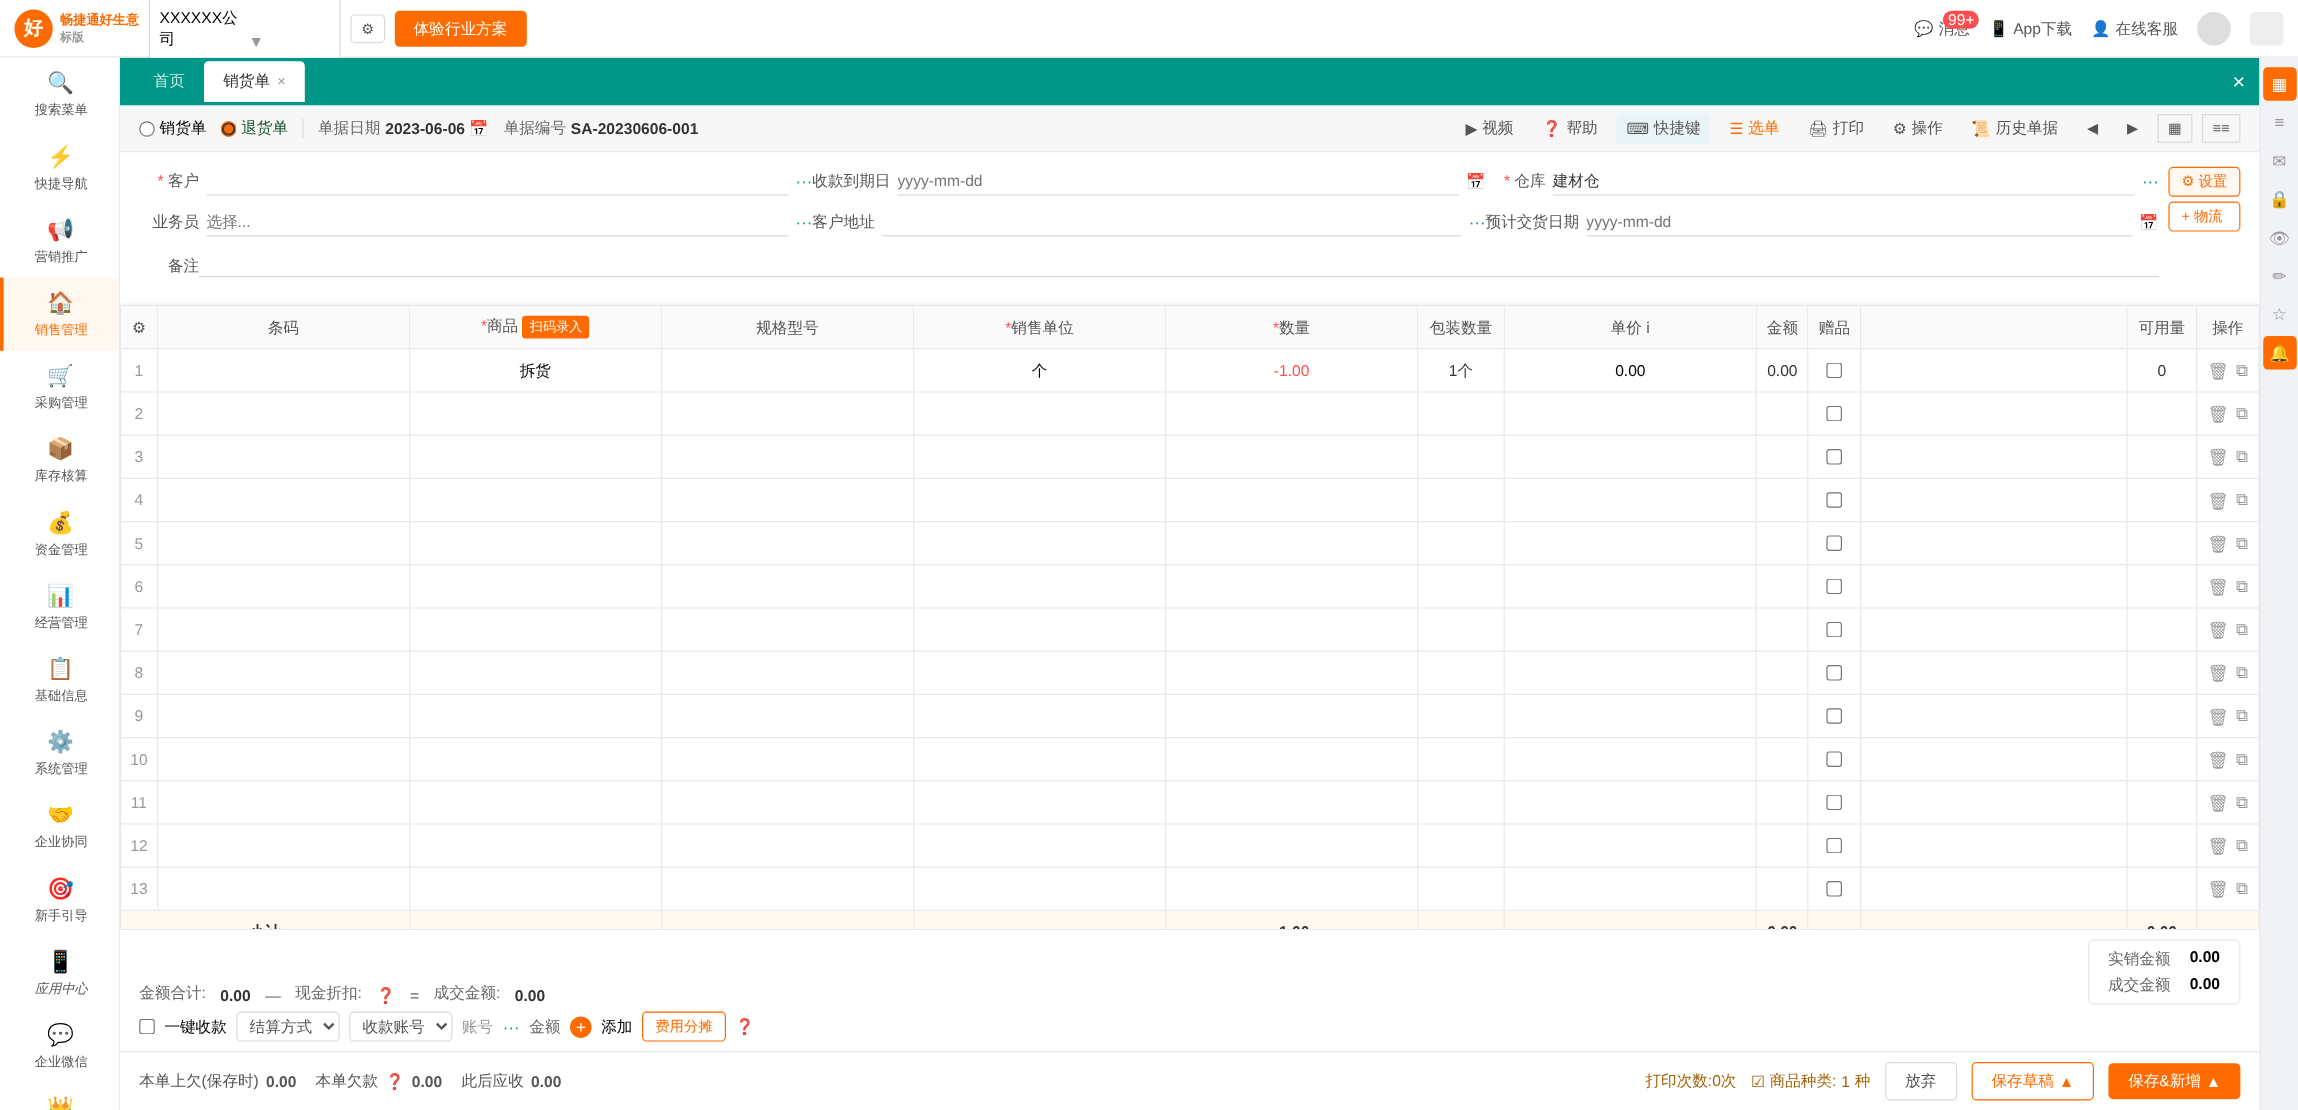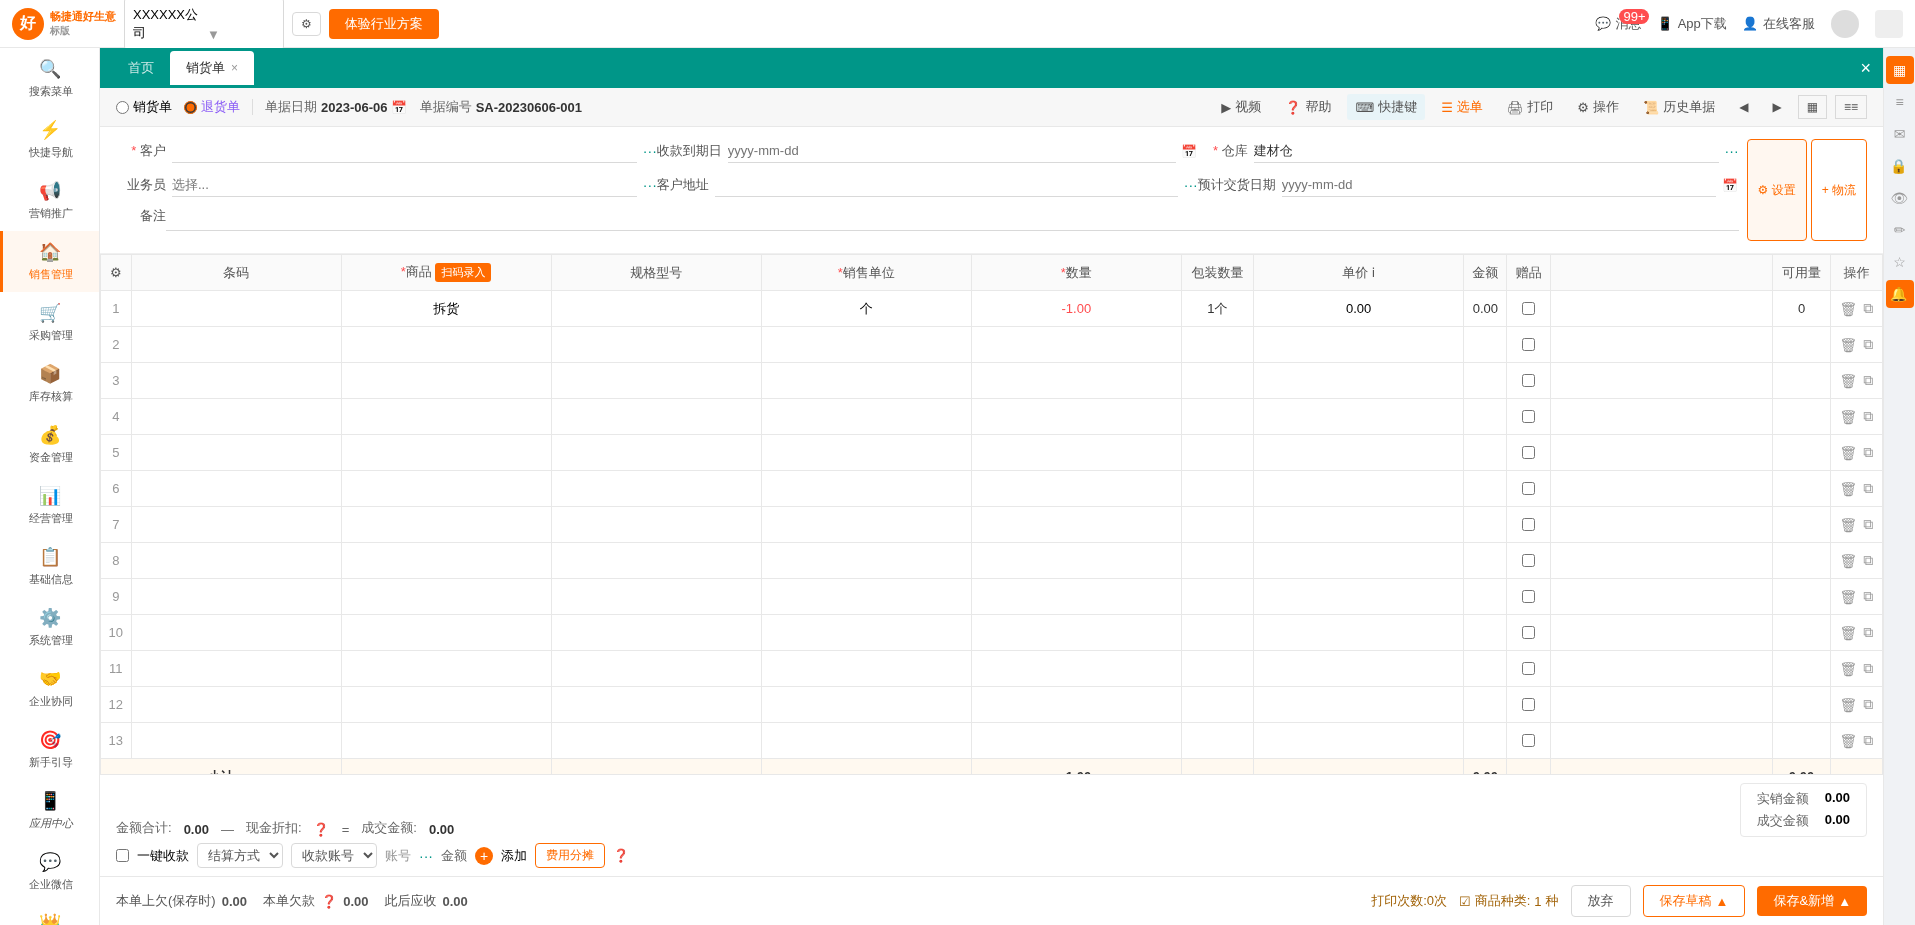--- a/index.html
+++ b/index.html
@@ -156,21 +156,21 @@
 
     
     .form-area {
       padding: 12px 16px;
       background: #fff;
       border-bottom: 1px solid #f0f0f0;
       flex-shrink: 0;
     }
     .form-row {
       display: flex;
-      align-items: flex-start;
+      align-items: flex-end;
       gap: 0;
       margin-bottom: 10px;
     }
     .form-group {
       display: flex;
       align-items: center;
       gap: 6px;
       flex: 1;
     }
     .form-label {
@@ -188,23 +188,23 @@
       outline: none;
       color: #333;
       background: transparent;
     }
     .dots-btn { color: #009688; cursor: pointer; font-size: 14px; }
     .calendar-icon { color: #999; cursor: pointer; }
 
     
     .form-right-btns {
       display: flex;
+      flex-direction: column;
       gap: 4px;
       flex-shrink: 0;
-      justify-content: space-between;
     }
     .setting-btn {
       border: 1px solid #ff6b00;
       color: #ff6b00;
       background: #fff7f0;
       border-radius: 4px;
       padding: 3px 10px;
       cursor: pointer;
       font-size: 12px;
       display: flex; align-items: center; gap: 4px;
@@ -470,21 +470,21 @@
     <div class="page-content">
 
       <div class="toolbar">
         <div class="radio-group">
           <label class="radio-item">
             <input type="radio" name="order_type" style="">
             <span>销货单</span>
           </label>
           <label class="radio-item">
             <input type="radio" name="order_type" checked="" style="">
-            <span style="color:#8b5cf6;">退货单</span>
+            <span style="color:#14532d;">退货单</span>
           </label>
         </div>
         <div class="divider-v"></div>
         <div class="date-field">
           <span class="label-text">单据日期</span>
           <span style="font-weight:bold;">2023-06-06</span>
           <span class="calendar-icon">📅</span>
         </div>
         <div class="date-field">
           <span class="label-text">单据编号</span>

